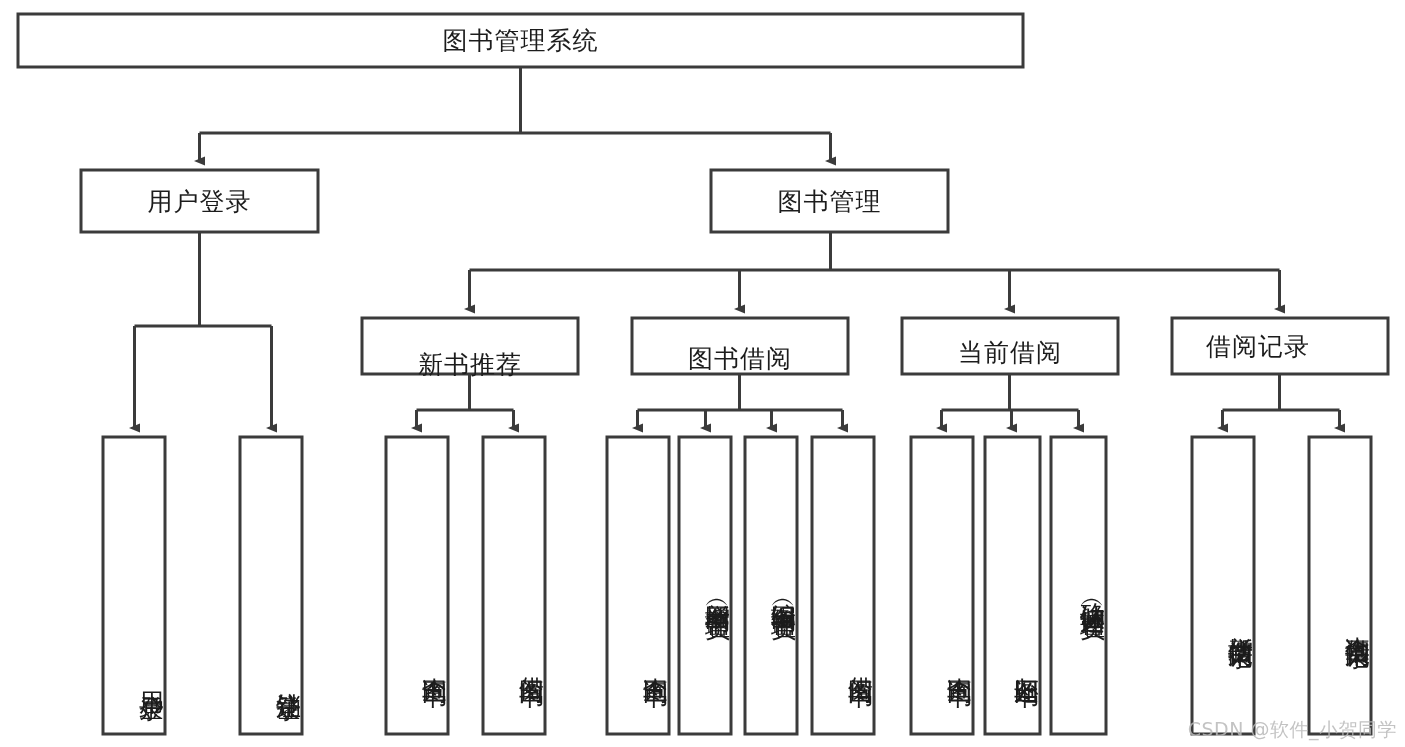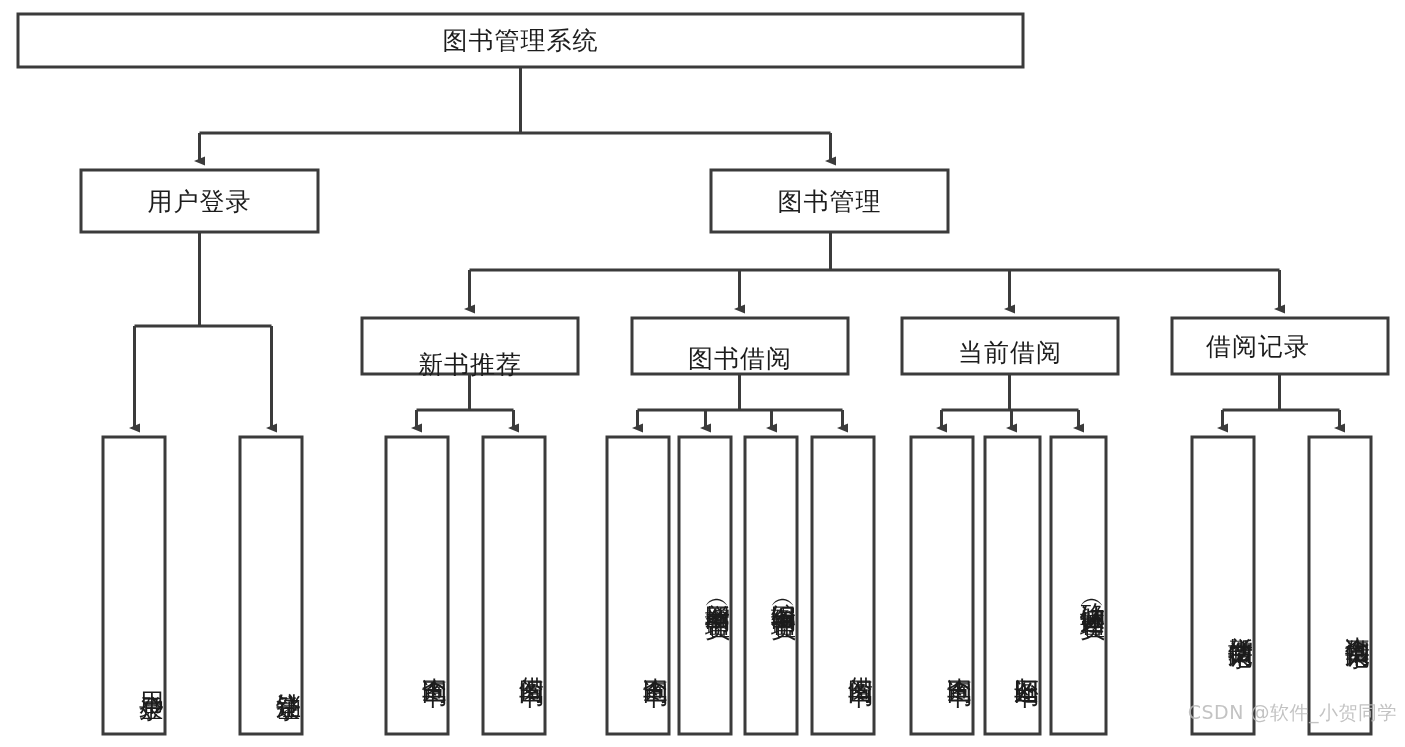--- a/index.html
+++ b/index.html
@@ -32,21 +32,21 @@
     align-items:center;
     justify-content:center;
     font-size:25px;
     color:#1c1c1c;
     letter-spacing:1px;
     white-space:nowrap;
     pointer-events:none;
   }
   #watermark{
     position:absolute;
-    right:8px;bottom:21px;
+    right:8px;bottom:4px;
     font-size:19px;
     color:#b9b9b9;
     letter-spacing:0.5px;
     white-space:nowrap;
     opacity:.85;
     margin-left:35px;
   }
 </style>
 </head>
 <body>

